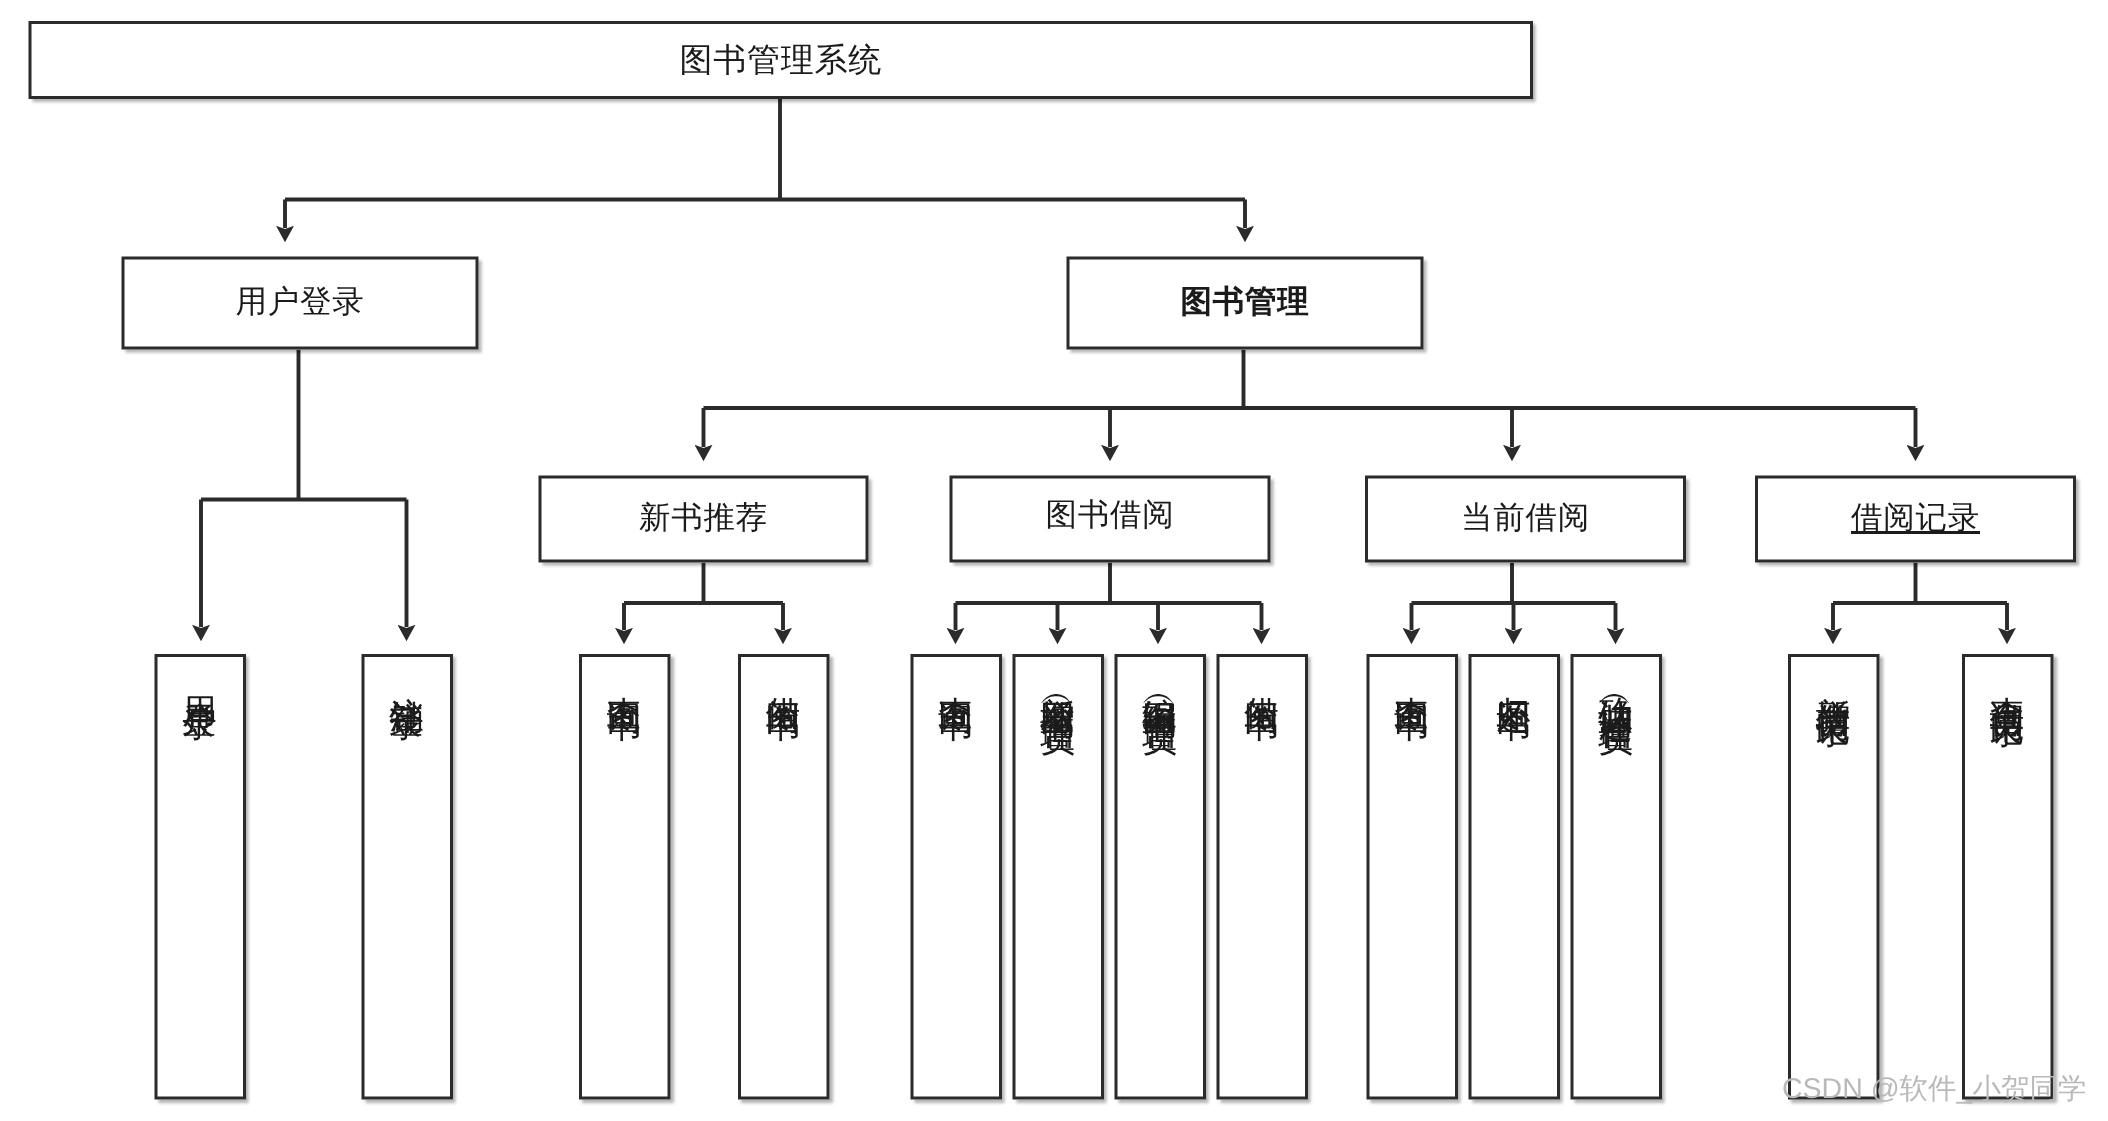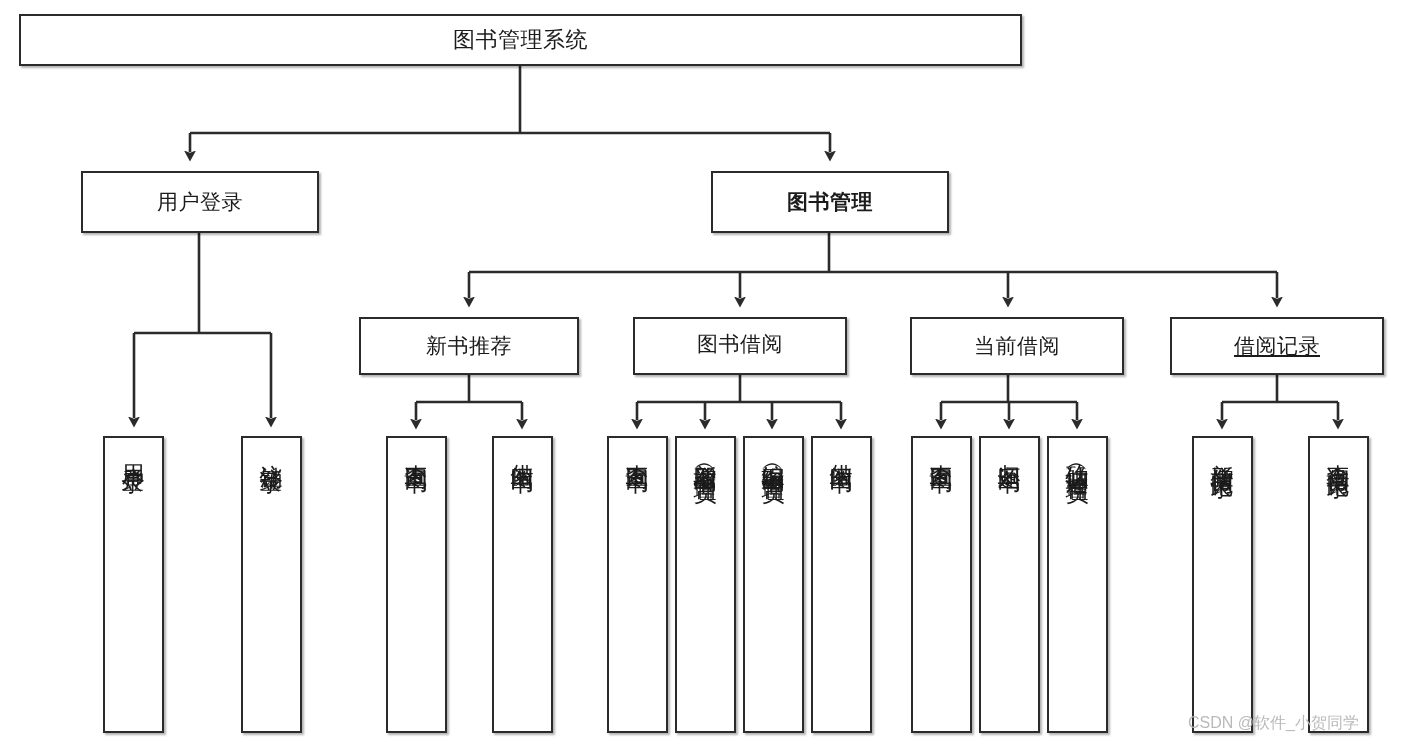--- a/index.html
+++ b/index.html
@@ -54,21 +54,21 @@
     font-size: 23px;
     line-height: 1.05;
     letter-spacing: 2.5px;
     white-space: nowrap;
     display: block;
   }
   .watermark {
     position: absolute;
     left: 1188px;
     top: 713px;
-    font-size: 16px;
+    font-size: 19px;
     color: #b9b9b9;
     white-space: nowrap;
     z-index: 5;
     pointer-events: none;
   }
 </style>
 </head>
 <body>
 
 <div id="diagram-root">

